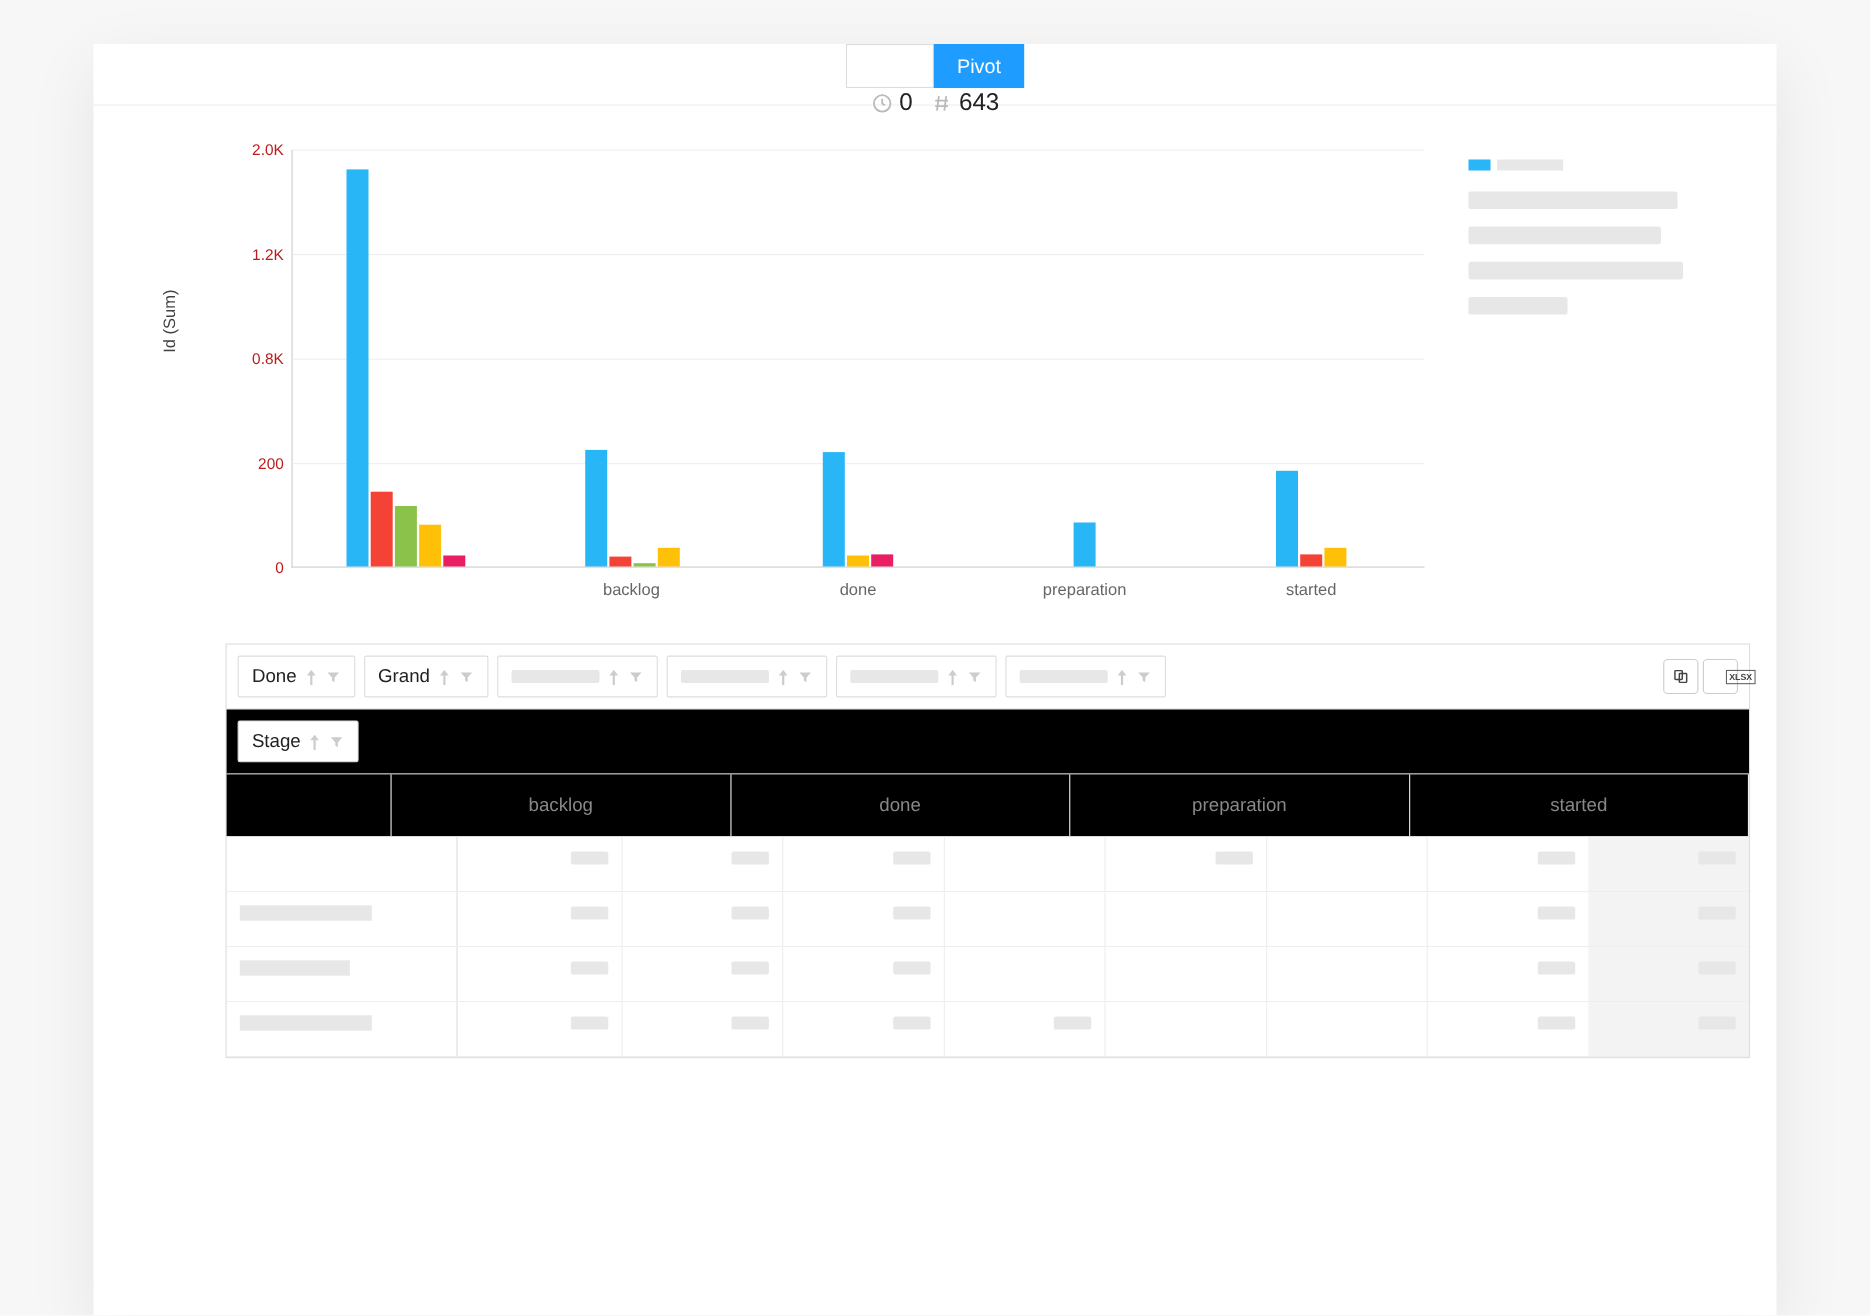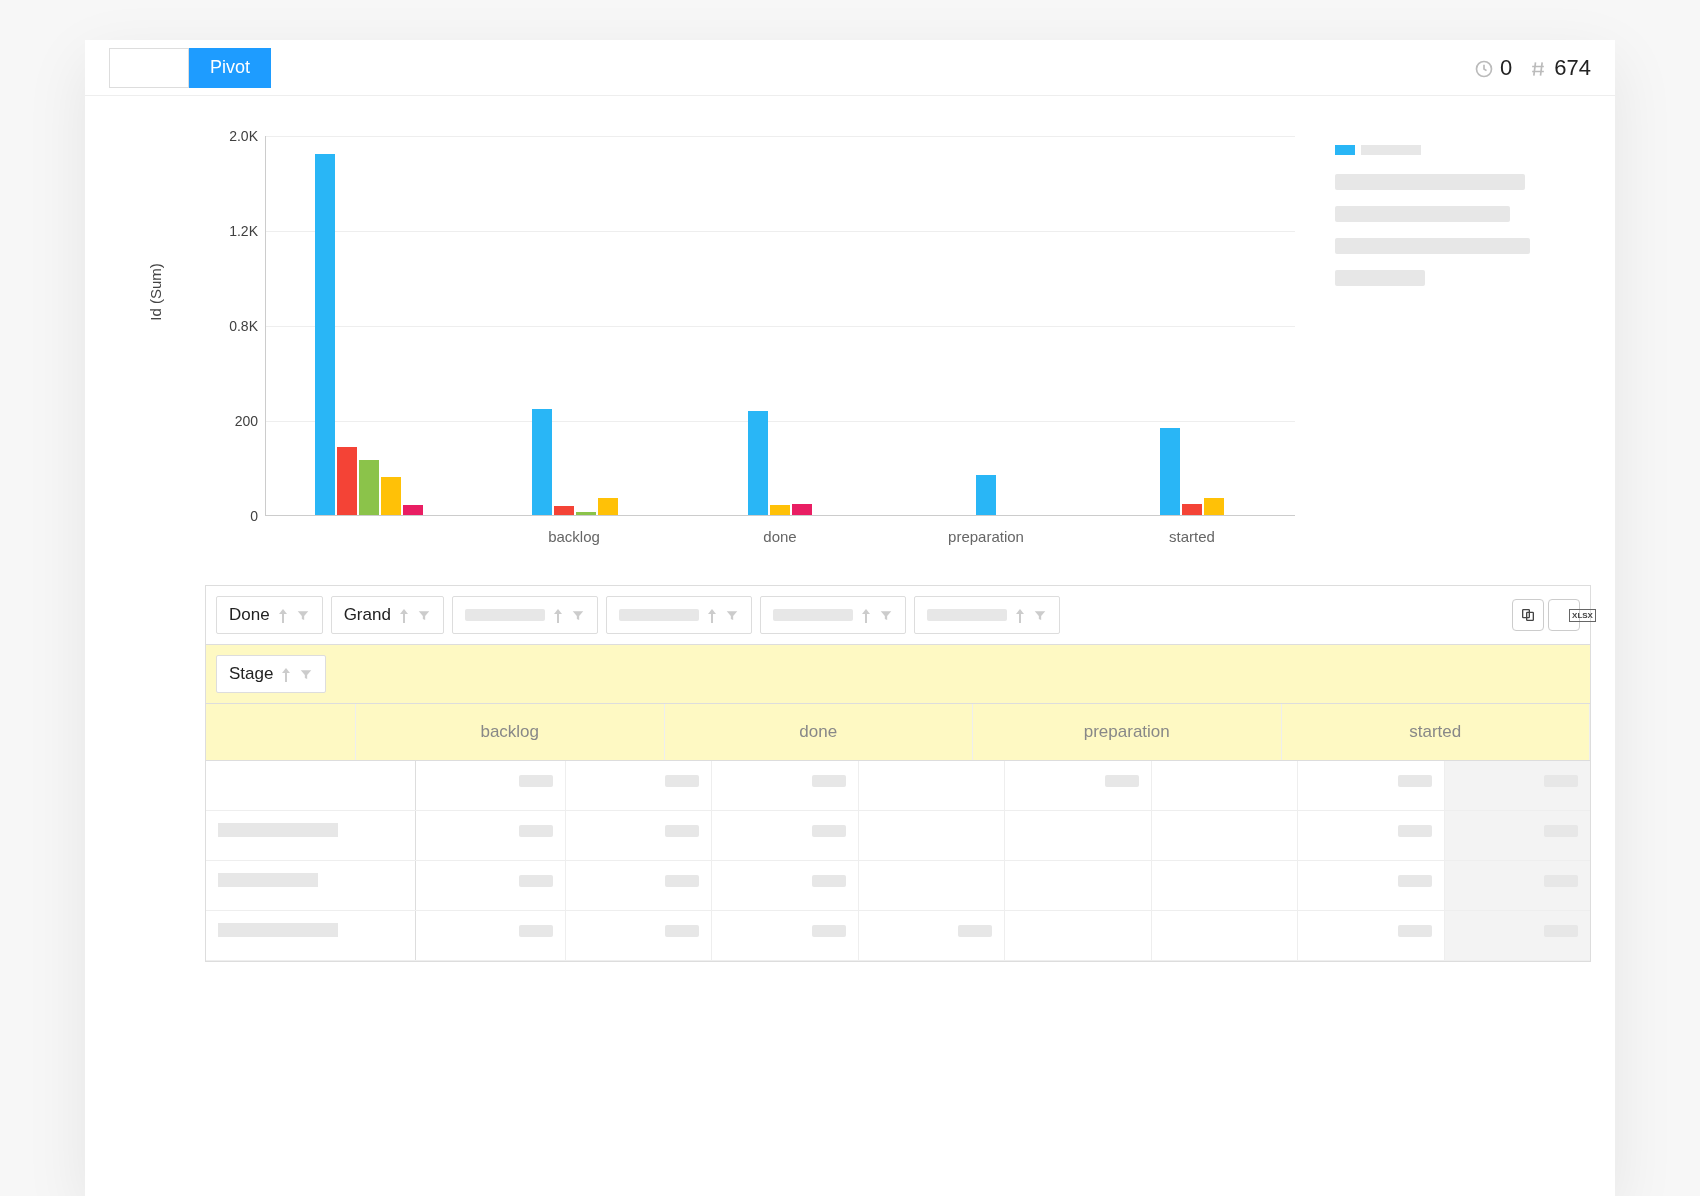--- a/index.html
+++ b/index.html
@@ -19,20 +19,21 @@
   }
 
   
   .header {
     display: flex;
     align-items: center;
     justify-content: space-between;
     padding: 0 24px;
     height: 56px;
     border-bottom: 1px solid #eee;
+    flex-direction: column;
   }
   .tabs { display: flex; }
   .tab {
     height: 40px;
     padding: 0 20px;
     display: flex;
     align-items: center;
     font-size: 18px;
     border: 1px solid #ddd;
     background: #fff;
@@ -63,21 +64,21 @@
   }
   .plot {
     position:relative;
     height: 380px;
     margin-left: 60px;
     border-left: 1px solid #ccc;
     border-bottom: 1px solid #ccc;
   }
   .gridlines { position:absolute; inset:0; }
   .gridline { position:absolute; left:0; right:0; border-top:1px solid #eee; }
-  .ytick { position:absolute; right:100%; padding-right:8px; font-size:14px; color:#404040; transform: translateY(-50%); white-space:nowrap; }
+  .ytick { position:absolute; right:100%; padding-right:8px; font-size:14px; color:#b91c1c; transform: translateY(-50%); white-space:nowrap; }
   .bars-row { position:absolute; left:0; right:0; bottom:0; height:100%; display:flex; }
   .group {
     flex:1;
     display:flex;
     align-items:flex-end;
     justify-content:center;
     gap:2px;
     position:relative;
   }
   .bar { width:20px; }
@@ -138,21 +139,21 @@
   .left-col {
     width: 210px;
     padding:10px;
     border-right:1px solid #ddd;
     background:#fafafa;
     display:flex;
     flex-direction:column;
     gap:18px;
     justify-content:space-between;
   }
-  .right-area { flex:1; background:#fef9c3; }
+  .right-area { flex:1; background:#000000; }
   .stage-row { padding:10px; border-bottom:1px solid #ddd; }
   .col-headers { display:flex; }
   .col-headers .cell { flex:1; padding:18px 8px; text-align:center; font-size:17px; color:#888; border-right:1px solid #eee; }
   .col-headers .cell:first-child { flex:0 0 150px; }
   .col-headers .cell.total { background:#f3f3f3; border-right:none; }
 
   .data-row { display:flex; border-bottom:1px solid #eee; height:50px; }
   .data-row .row-label { width:210px; border-right:1px solid #ddd; padding:12px; }
   .data-row .row-label .ph { height:14px; background:#e7e7e7; }
   .data-row .cell-small { flex:0 0 150px; padding:12px; text-align:right; border-right:1px solid #eee; }
@@ -183,21 +184,21 @@
             </svg>
         </span>
         <span class="num">0</span>
       </div>
       <div class="stat">
         <span class="icon-hash">
           <svg width="20" height="20" viewBox="0 0 24 24" fill="none" stroke="currentColor" stroke-width="2">
               <path d="M5 9h14M5 15h14M9 4l-2 16M17 4l-2 16"></path>
             </svg>
         </span>
-        <span class="num">674</span>
+        <span class="num">643</span>
       </div>
     </div>
   </div>
 
   <div class="chart-wrap">
     <div class="chart-area">
       <div class="axis-label">Id (Sum)</div>
       <div class="plot">
         <div class="gridlines" id="gridlines">
             <div class="ytick" style="top: 380px;">0</div>

